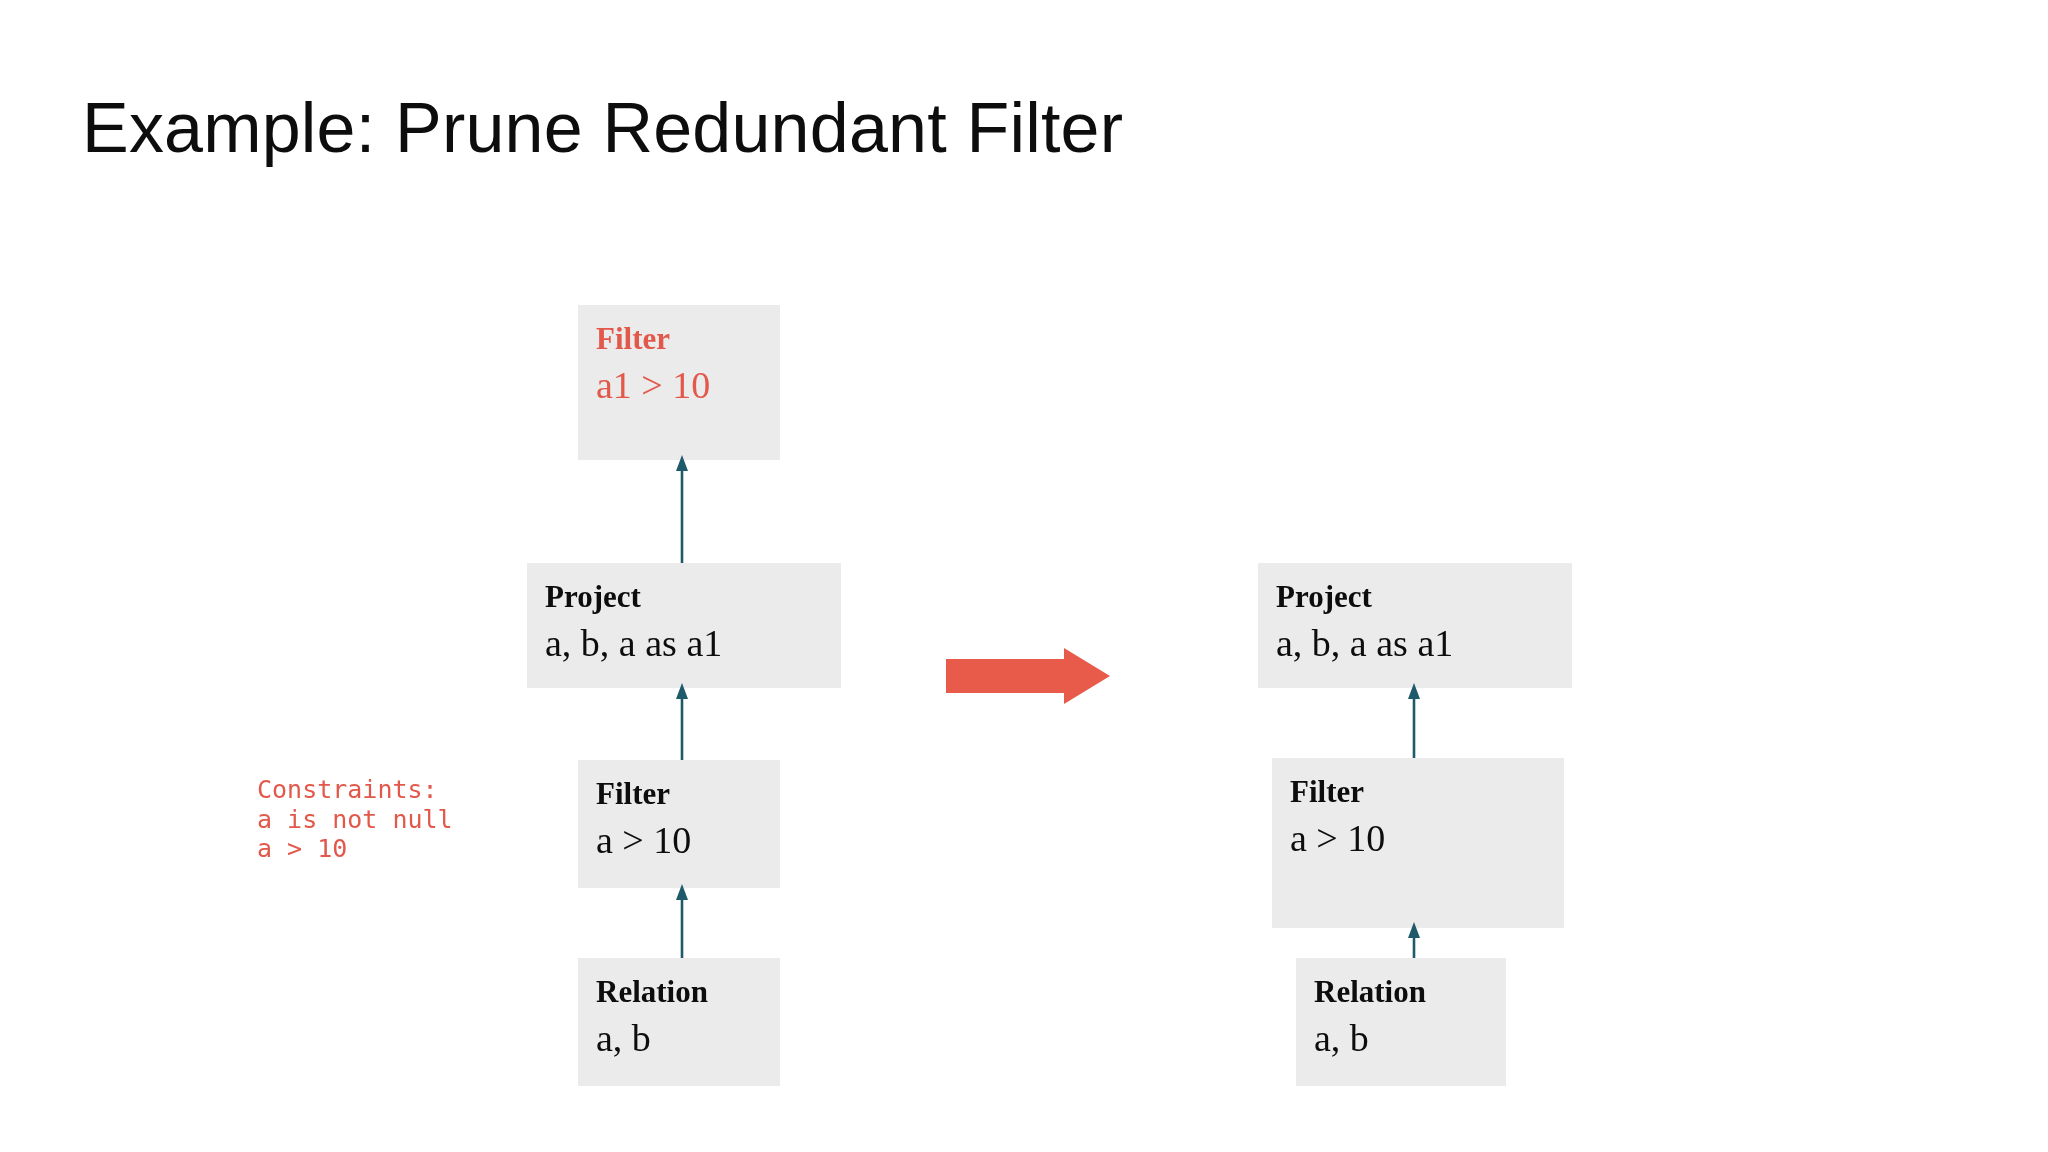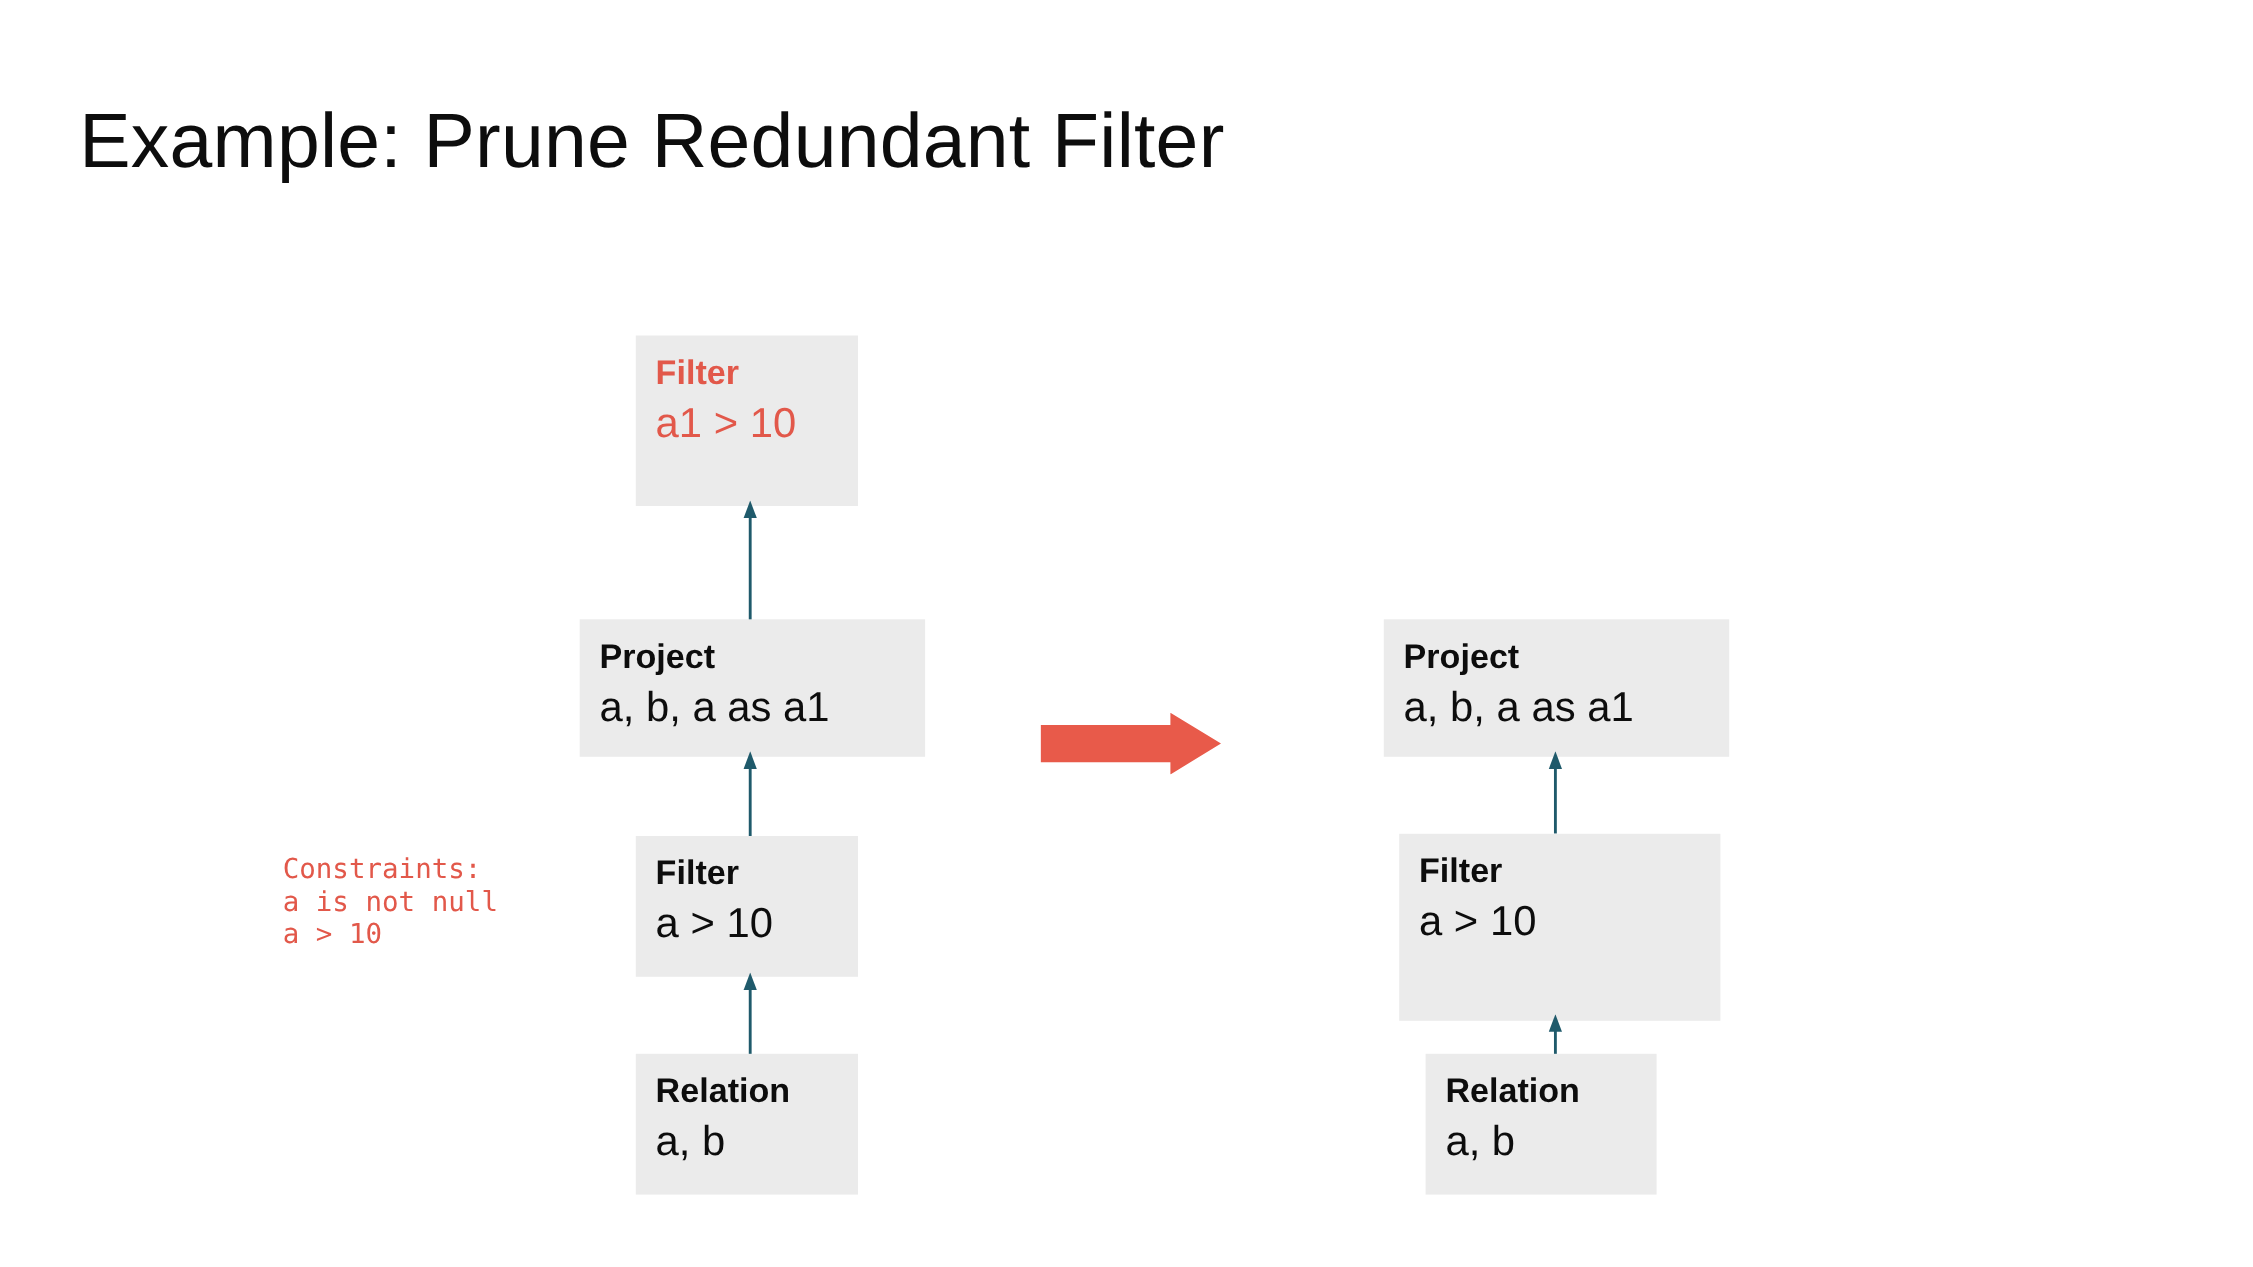--- a/index.html
+++ b/index.html
@@ -12,38 +12,38 @@
     width: 2048px;
     height: 1152px;
     background: #ffffff;
     overflow: hidden;
     font-family: "Liberation Sans", sans-serif;
   }
 
   
   .slide-title {
     position: absolute;
-    left: 72px;
+    left: 82px;
     top: 92px;
     font-family: "Liberation Sans", sans-serif;
     font-size: 70px;
     font-weight: 400;
     color: #0d0d0d;
     letter-spacing: 0.2px;
     white-space: nowrap;
     line-height: 1.05;
   }
 
   
   .node {
     position: absolute;
     background: #ebebeb;
     box-sizing: border-box;
     padding: 14px 18px 16px 18px;
-    font-family: Liberation Sans, sans-serif;
+    font-family: Liberation Serif, serif;
     color: #0d0d0d;
   }
   .node .op {
     font-size: 31px;
     font-weight: bold;
     line-height: 1.32;
     white-space: nowrap;
   }
   .node .arg {
     font-size: 38px;

